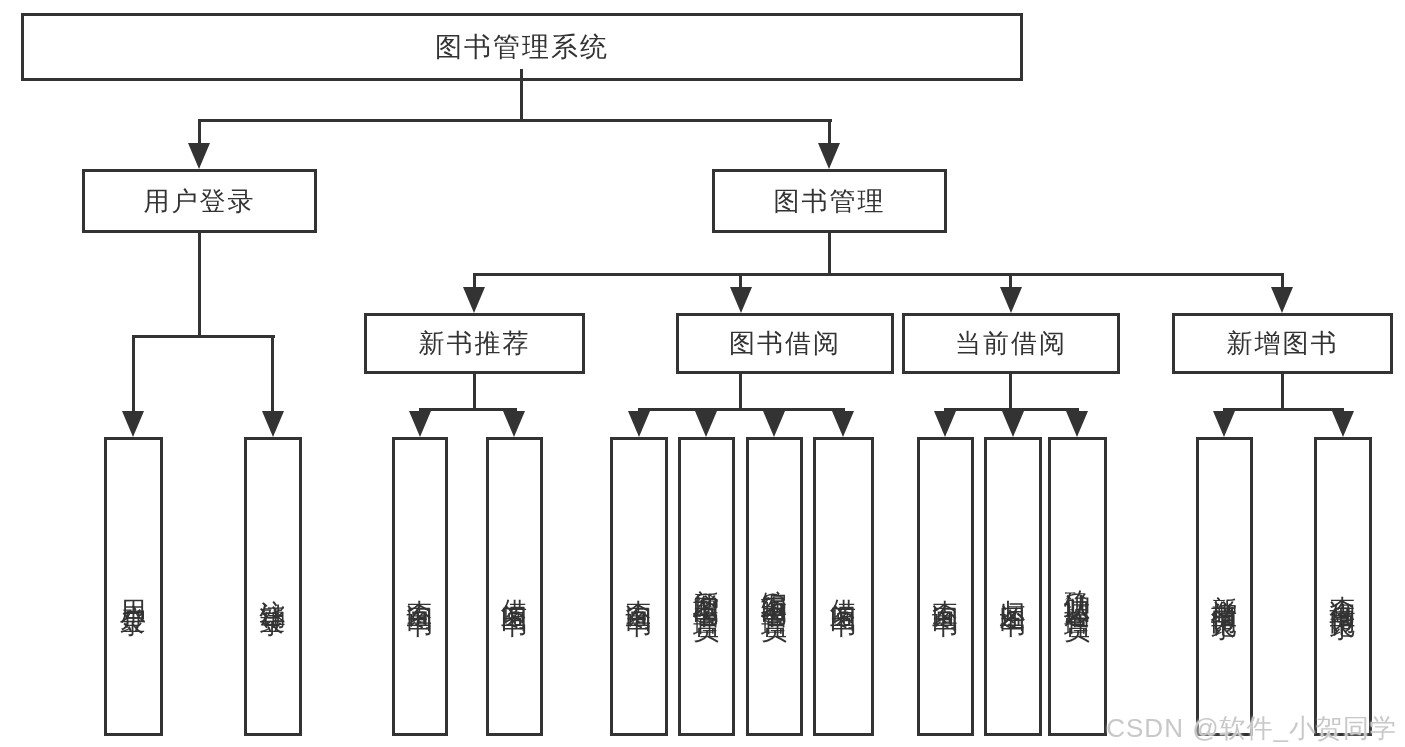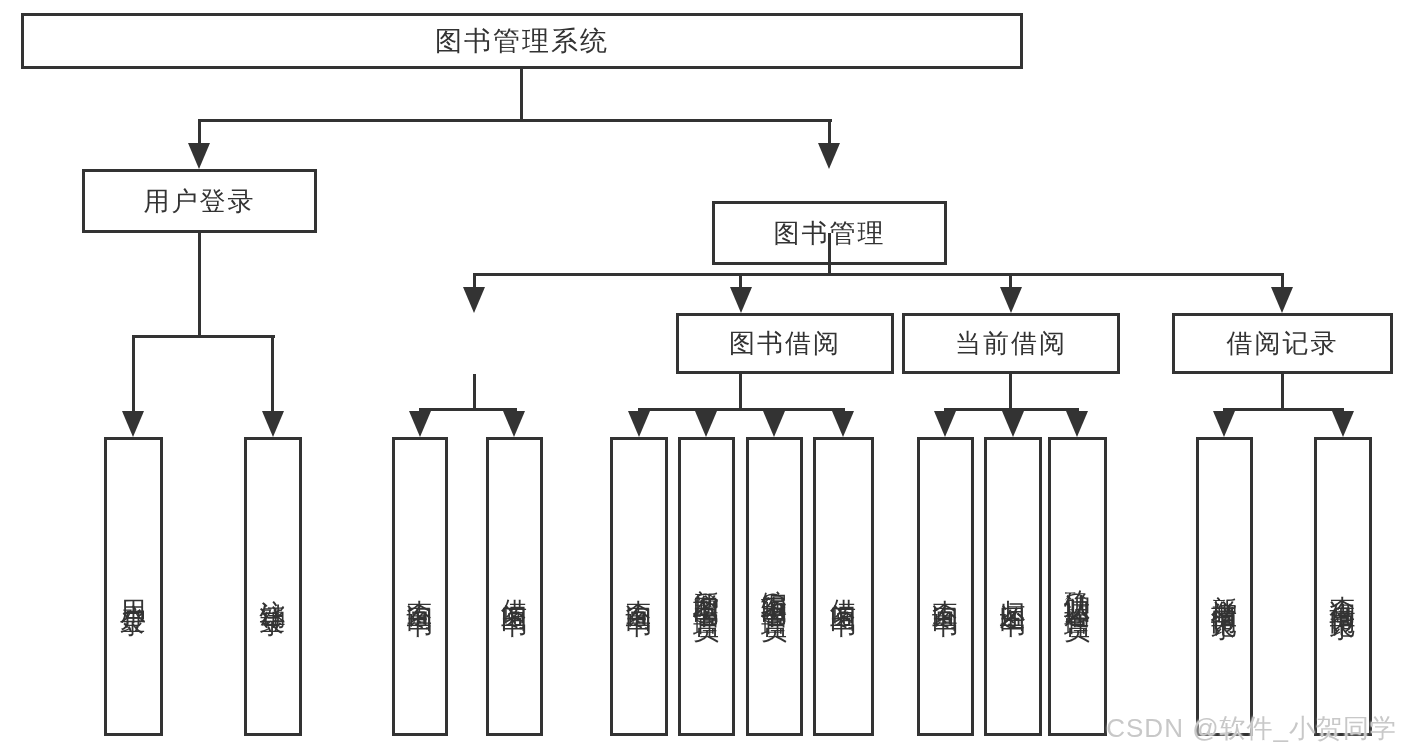--- a/index.html
+++ b/index.html
@@ -29,35 +29,35 @@
     position:absolute; top:711px; right:8px; z-index:5;
     color:#c8c8c8; font-size:26px; letter-spacing:1px; white-space:nowrap;
     text-shadow:0 0 2px #ffffff, 0 0 3px #ffffff;
   }
 </style>
 </head>
 <body>
 
 <div class="stage">
 
-  <div class="box" style="left:21px; top:13px; width:1002px; height:56px;text-align:right;">
+  <div class="box" style="left:21px; top:13px; width:1002px; height:68px;text-align:right;">
     <span class="root-label">图书管理系统</span>
   </div>
 
   <div class="vline" style="left:520px; top:69px; height:52px;"></div>
   <div class="hline" style="left:198px; top:119px; width:634px;"></div>
   <div class="vline" style="left:198px; top:119px; height:28px;"></div>
   <div class="arrow" style="left:188px; top:143px;"></div>
   <div class="vline" style="left:828px; top:119px; height:28px;"></div>
   <div class="arrow" style="left:818px; top:143px;"></div>
 
   <div class="box" style="left:82px; top:169px; width:235px; height:64px;">
     <span class="hlabel">用户登录</span>
   </div>
-  <div class="box" style="left:712px; top:169px; width:235px; height:64px;margin-top:32px;">
+  <div class="box" style="left:712px; top:169px; width:235px; height:64px;">
     <span class="hlabel">图书管理</span>
   </div>
 
   <div class="vline" style="left:198px; top:233px; height:104px;"></div>
   <div class="hline" style="left:132px; top:335px; width:143px;"></div>
   <div class="vline" style="left:132px; top:335px; height:80px;"></div>
   <div class="arrow" style="left:122px; top:411px;"></div>
   <div class="vline" style="left:271px; top:335px; height:80px;"></div>
   <div class="arrow" style="left:262px; top:411px;"></div>
 
@@ -65,28 +65,31 @@
   <div class="hline" style="left:473px; top:273px; width:811px;"></div>
   <div class="vline" style="left:473px; top:273px; height:20px;"></div>
   <div class="arrow" style="left:463px; top:287px;"></div>
   <div class="vline" style="left:739px; top:273px; height:20px;"></div>
   <div class="arrow" style="left:730px; top:287px;"></div>
   <div class="vline" style="left:1009px; top:273px; height:20px;"></div>
   <div class="arrow" style="left:1000px; top:287px;"></div>
   <div class="vline" style="left:1281px; top:273px; height:20px;"></div>
   <div class="arrow" style="left:1271px; top:287px;"></div>
 
+  <div class="box" style="left:364px; top:313px; width:221px; height:61px;">
+    <span class="hlabel">新书推荐</span>
+  </div>
   <div class="box" style="left:632px; top:313px; width:218px; height:61px;margin-left:44px;">
     <span class="hlabel">图书借阅</span>
   </div>
   <div class="box" style="left:902px; top:313px; width:218px; height:61px;">
     <span class="hlabel">当前借阅</span>
   </div>
   <div class="box" style="left:1172px; top:313px; width:221px; height:61px;">
-    <span class="hlabel">借阅记录</span>
+    <span class="hlabel">新增图书</span>
   </div>
 
   <div class="vline" style="left:473px; top:374px; height:36px;"></div>
   <div class="hline" style="left:419px; top:408px; width:98px;"></div>
   <div class="arrow" style="left:409px; top:411px;"></div>
   <div class="arrow" style="left:503px; top:411px;"></div>
 
   <div class="vline" style="left:739px; top:374px; height:36px;"></div>
   <div class="hline" style="left:638px; top:408px; width:207px;"></div>
   <div class="arrow" style="left:628px; top:411px;"></div>

